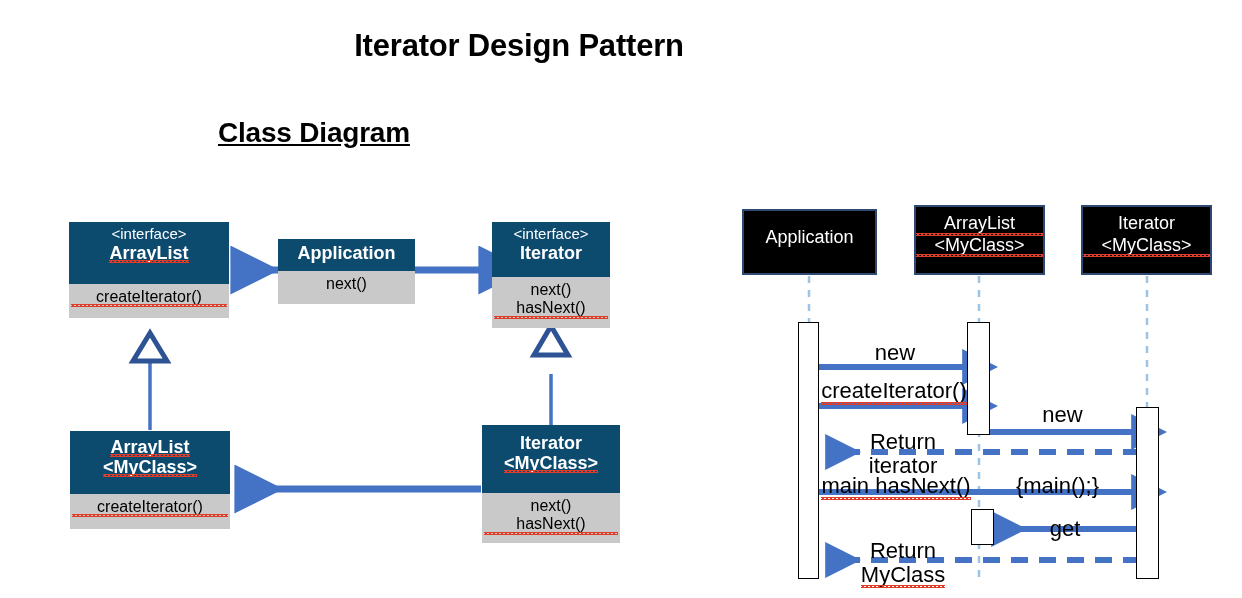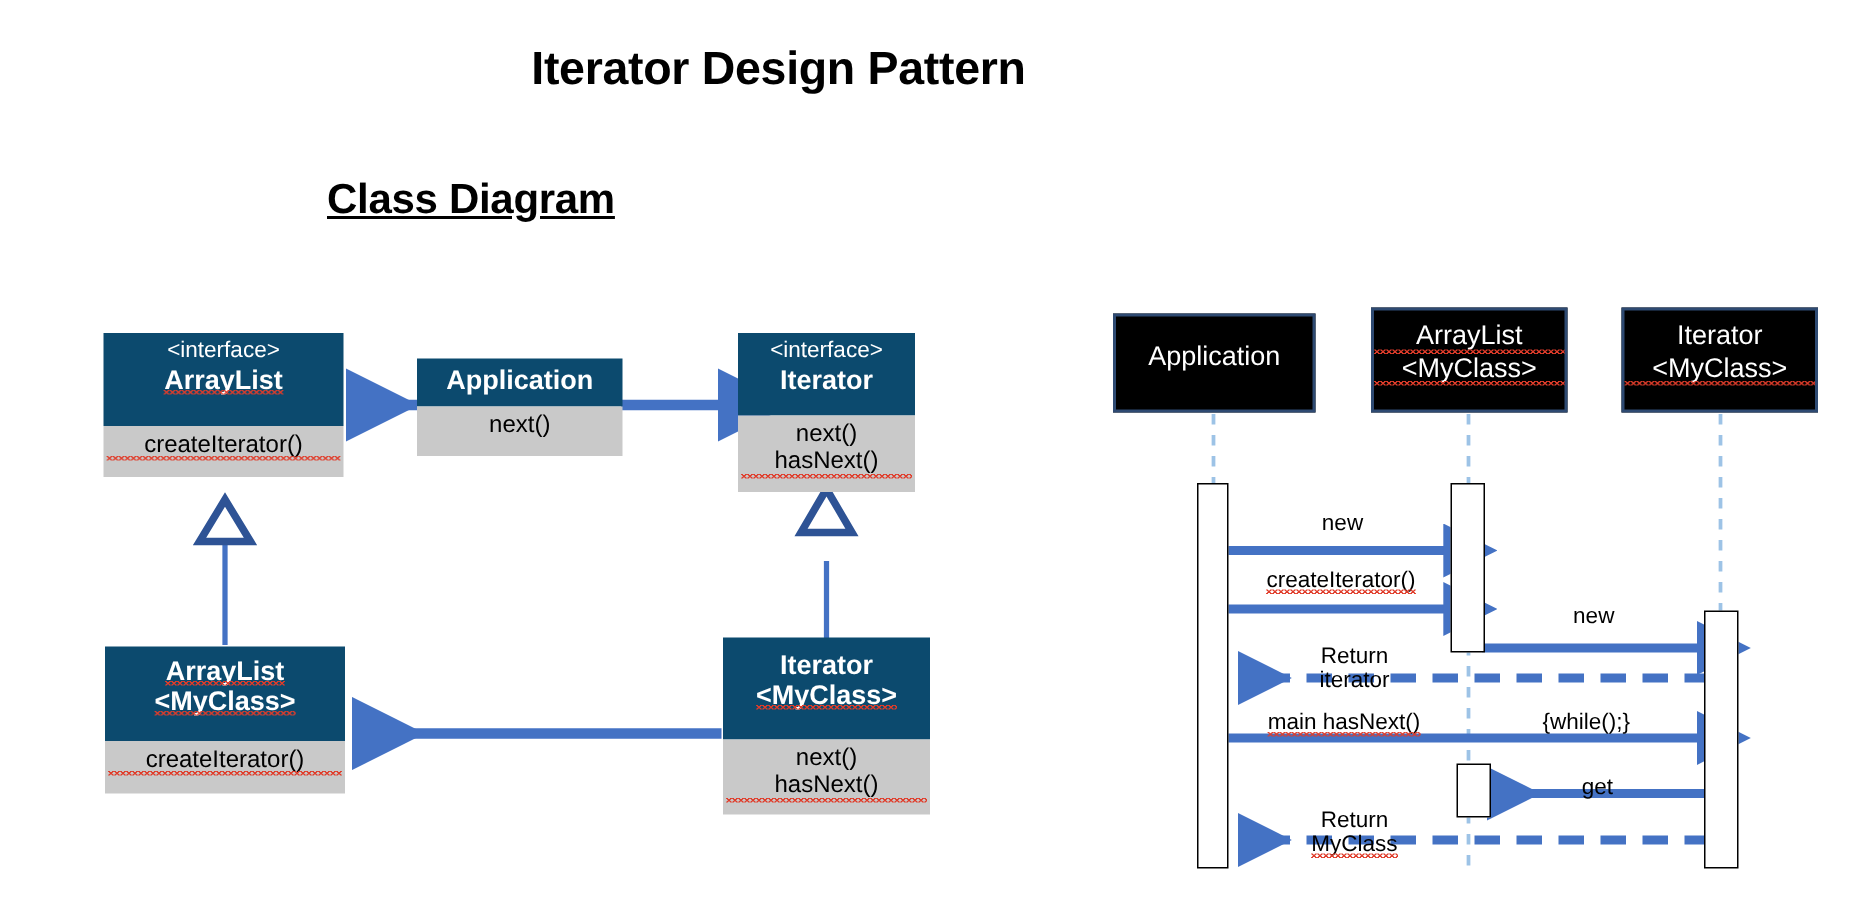--- a/index.html
+++ b/index.html
@@ -119,21 +119,21 @@
   }
   .lifeline-head span { display: block; }
   .activation {
     position: absolute;
     background: #ffffff;
     border: 1.5px solid #000000;
     box-sizing: border-box;
   }
   .msg-label {
     position: absolute;
-    font-size: 15px;
+    font-size: 22px;
     text-align: center;
     white-space: nowrap;
     color: #000000;
   }
 </style>
 </head>
 <body>
 
 <div id="canvas">
 
@@ -312,21 +312,21 @@
 
   <div class="msg-label" style="left:990px; top:402px; width:145px;">new</div>
 
   <div class="msg-label" style="left:838px; top:430px; width:130px; line-height:1.08;">
     <span>Return</span>
     <span style="display:block;">iterator</span>
   </div>
 
   <div class="msg-label" style="left:820px; top:473px; width:152px;"><span class="sq">main hasNext()</span></div>
 
-  <div class="msg-label" style="left:985px; top:473px; width:145px;">{while();}</div>
+  <div class="msg-label" style="left:985px; top:473px; width:145px;">{main();}</div>
 
   <div class="msg-label" style="left:1000px; top:516px; width:130px;">get</div>
 
   <div class="msg-label" style="left:838px; top:539px; width:130px; line-height:1.08;">
     <span>Return</span>
     <span style="display:block;"><span class="sq">MyClass</span></span>
   </div>
 
 </div>
 

